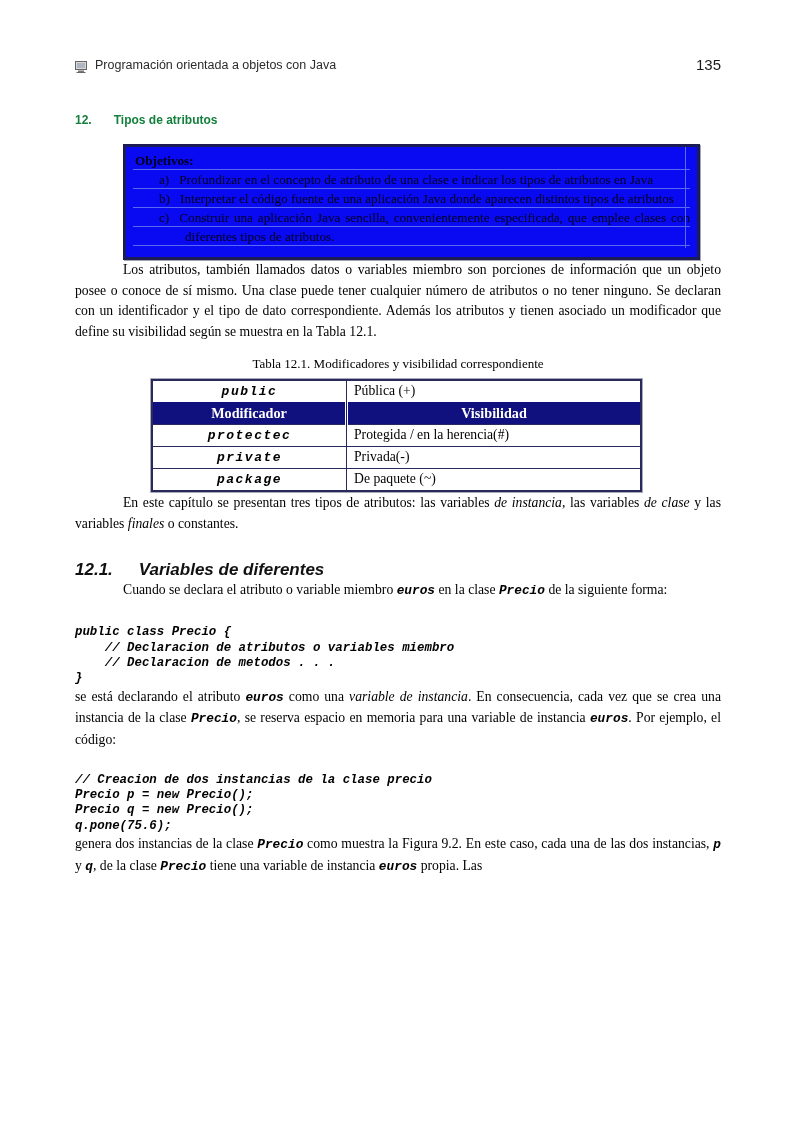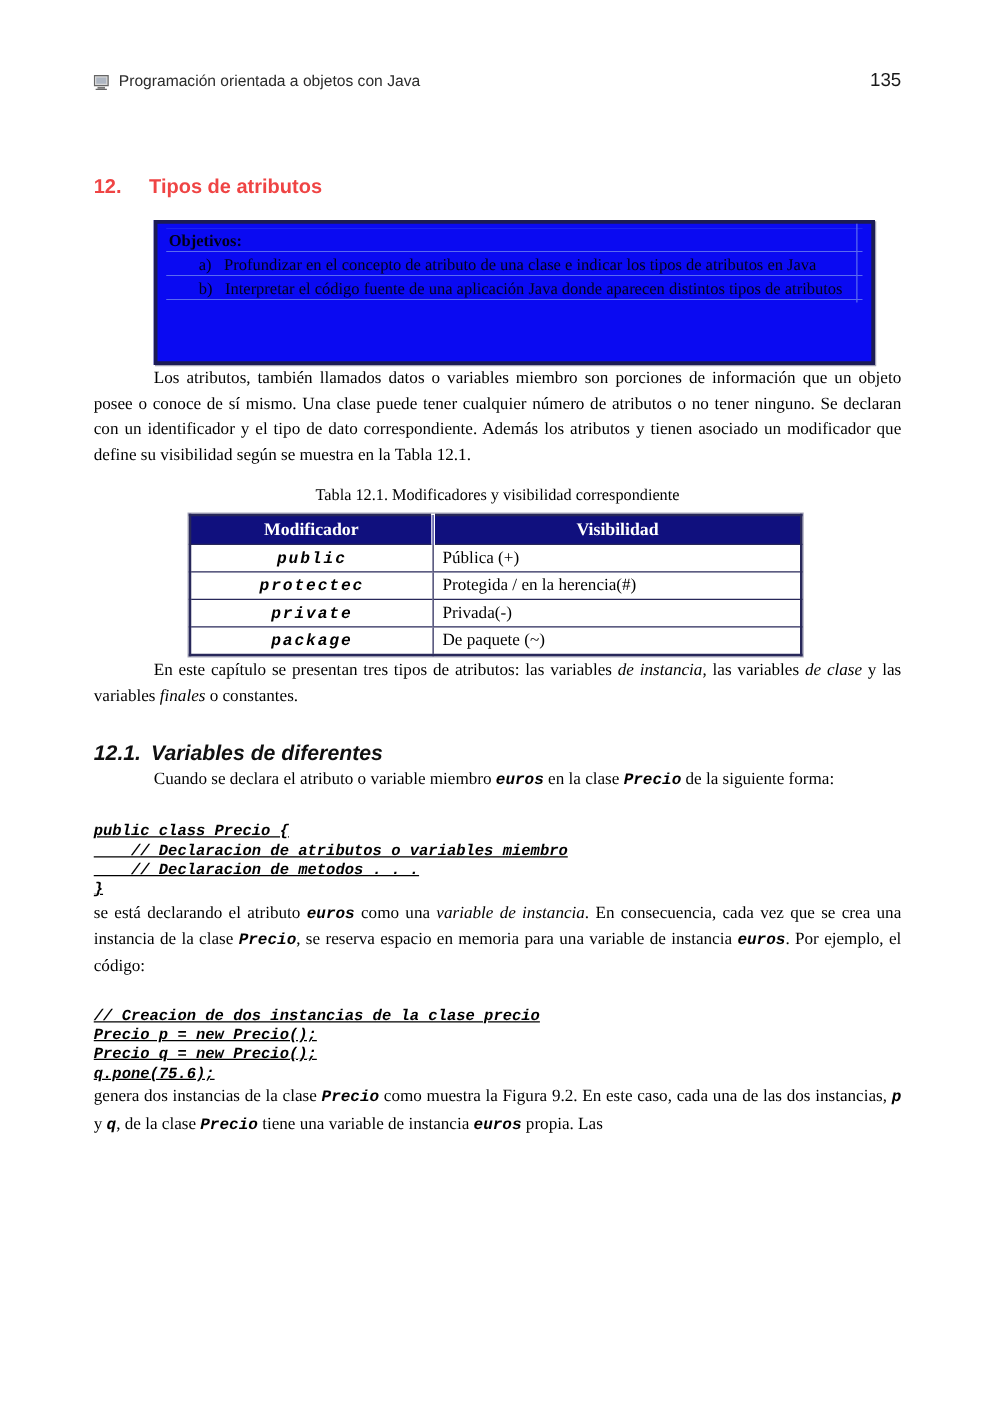--- a/index.html
+++ b/index.html
@@ -15,21 +15,21 @@
     font-family: "Liberation Serif", serif;
   }
   
   .page-header { display:flex; justify-content:space-between; align-items:center;text-align:right; }
   .header-left { display:flex; align-items:center; gap:6px; }
   .header-title { font-family:"Liberation Sans", sans-serif; font-size:12.5px; color:#2b2b2b; }
   .page-number { font-family:"Liberation Sans", sans-serif; font-size:15px; color:#1a1a1a; }
   .computer-icon { width:14px; height:12px; display:inline-block; }
 
   
-  h1.chapter { margin:68px 0 0 0; font-family:"Liberation Sans", sans-serif; font-weight:bold; font-size:16px; color:#ef4444; }
+  h1.chapter { margin:40px 0 0 0; font-family:"Liberation Sans", sans-serif; font-weight:bold; font-size:12px; color:#15803d; }
   h1.chapter .ch-num { margin-right:22px; }
 
   
   .objectives {
     position: relative;
     margin: 17px 21px 0 48px;
     height: 116px;
     box-sizing: border-box;
     background: var(--accent_blue);
     border: 3px solid var(--box_border);
@@ -77,26 +77,26 @@
     width:193px; text-align:center;
     font-family:"Liberation Mono", monospace; font-weight:bold; font-style:italic;
     font-size:13px; letter-spacing:1.5px;
   }
   table.mod-table td.vis { border-left:1px solid var(--table_border); padding-left:7px; font-size:13.7px; }
 
   .p-types { margin-top: 19px; }
 
   
   h2.section { margin:25px 0 0 0; font-family:"Liberation Sans", sans-serif; font-weight:bold; font-style:italic; font-size:17px; color:#111; }
-  h2.section .sec-num { margin-right:8px; }
+  h2.section .sec-num { margin-right:26px; }
 
   .p-cuando { margin-top: 11px; }
 
   
-  .code-block { margin-top: 24px; font-family:"Liberation Mono", monospace; font-weight:bold; font-style:italic; font-size:12.4px; line-height:15.4px; color:#000;text-decoration:underline; }
+  .code-block { margin-top: 24px; font-family:"Liberation Mono", monospace; font-weight:bold; font-style:italic; font-size:12.4px; line-height:15.4px; color:#000; }
   .code-line { white-space: pre; }
 
   .p-declarando { margin-top: 17px; }
   .code-2 { margin-top: 22px; }
   .p-genera { margin-top: 33px; }
 </style>
 </head>
 <body>
 
 <div class="page">
@@ -116,36 +116,37 @@
     <span class="page-number">135</span>
   </div>
 
   <h1 class="chapter"><span class="ch-num">12.</span><span>Tipos de atributos</span></h1>
 
   <div class="objectives">
     <div class="objectives-inner">
       <div class="obj-title">Objetivos:</div>
       <div class="obj-item"><span class="marker">a)</span><span>Profundizar en el concepto de atributo de una clase e indicar los tipos de atributos en Java</span></div>
       <div class="obj-item"><span class="marker">b)</span><span>Interpretar el código fuente de una aplicación Java donde aparecen distintos tipos de atributos</span></div>
+      <div class="obj-item"><span class="marker">c)</span><span>Construir una aplicación Java sencilla, convenientemente especificada, que emplee clases con diferentes tipos de atributos.</span></div>
     </div>
   </div>
 
   <p class="body indent p-intro">Los atributos, también llamados datos o variables miembro son porciones de información que un objeto posee o conoce de sí mismo. Una clase puede tener cualquier número de atributos o no tener ninguno. Se declaran con un identificador y el tipo de dato correspondiente. Además los atributos y tienen asociado un modificador que define su visibilidad según se muestra en la Tabla 12.1.</p>
 
   <div class="table-caption">Tabla 12.1. Modificadores y visibilidad correspondiente</div>
   <div class="table-wrap">
     <table class="mod-table">
       <tbody>
           <tr>
+        <td class="mod">public</td>
+        <td class="vis">Pública (+)</td>
+      </tr>
+      <tr>
         <th class="mod">Modificador</th>
         <th class="vis">Visibilidad</th>
-      </tr>
-      <tr>
-        <td class="mod">public</td>
-        <td class="vis">Pública (+)</td>
       </tr>
       <tr>
         <td class="mod">protectec</td>
         <td class="vis">Protegida / en la herencia(#)</td>
       </tr>
       <tr>
         <td class="mod">private</td>
         <td class="vis">Privada(-)</td>
       </tr>
       <tr>

